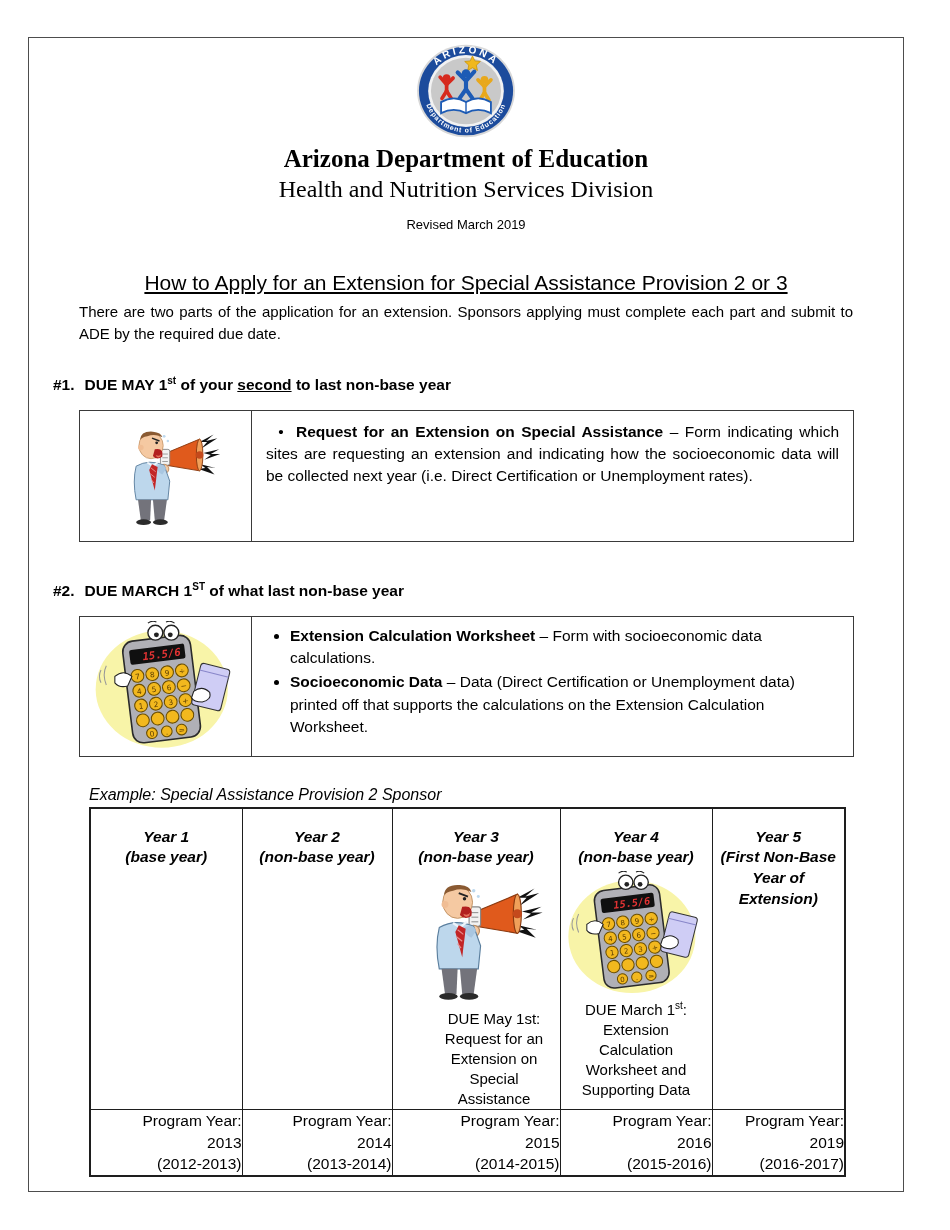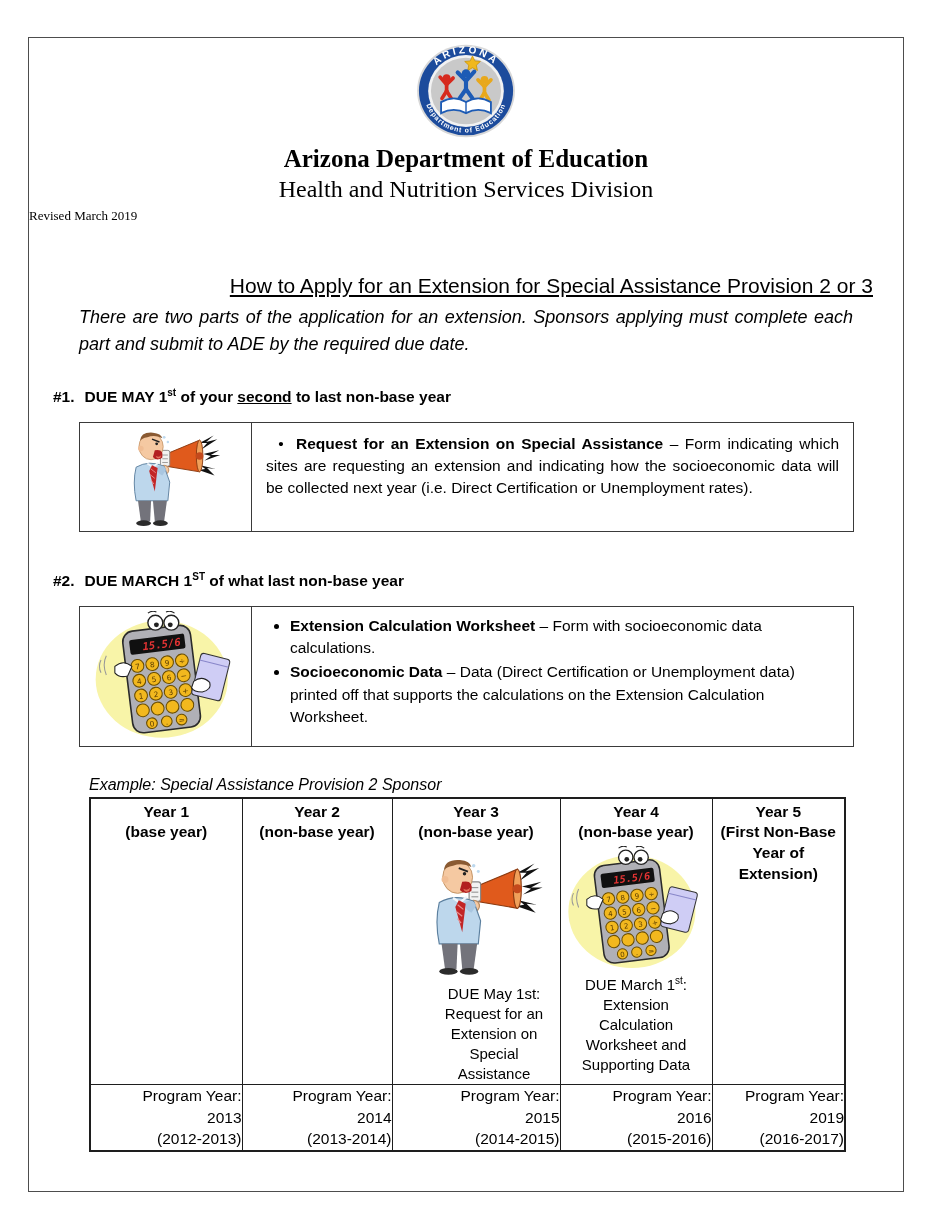--- a/index.html
+++ b/index.html
@@ -16,70 +16,70 @@
   .logo-wrap { text-align:center; margin-top:5px; height:96px; }
   .org-title {
     font-family:"Liberation Serif", serif; font-weight:bold;
     font-size:25px; text-align:center; margin:6px 0 0; line-height:1.1;
   }
   .division {
     font-family:"Liberation Serif", serif; font-size:24px;
     text-align:center; margin-top:3px;
   }
   .revised {
-    font-family:Liberation Serif, serif; font-size:13px;
-    text-align:left; margin-top:5px;
+    font-family:Liberation Sans, sans-serif; font-size:13px;
+    text-align:center; margin-top:14px;
   }
   
   .doc-title {
-    font-size:21px; font-weight:normal; text-align:right;
-    text-decoration:underline; margin:50px 30px 0;
+    font-size:21px; font-weight:normal; text-align:center;
+    text-decoration:underline; margin:39px 30px 0;
   }
   .intro {
-    text-align:justify; margin:6px 50px 16px; font-size:18px; line-height:1.5;font-style:italic;
+    text-align:justify; margin:6px 50px 16px; font-size:15px; line-height:1.5;
   }
   .sec-heading {
     font-weight:bold; font-size:15.5px; margin:30px 50px 0 24px;
   }
   .sec-heading .num { margin-right:10px; }
   sup.sc { font-size:10px; vertical-align:super; line-height:0; }
   .u { text-decoration:underline; }
 
   .infobox {
     display:flex; border:1px solid #3a3a3a; margin:16px 49px 0 50px;
   }
   .infobox .img-cell {
     width:172px; flex:0 0 172px; border-right:1px solid #3a3a3a;
     display:flex; align-items:center; justify-content:center;
   }
   .infobox .text-cell {
     flex:1; padding:8px 14px 6px; font-size:15.5px; line-height:1.45;
   }
-  .box1 { height:110px; }
+  .box1 { height:132px; }
   .box2 { height:141px; }
   .inline-bullet { margin:2px 0 0; text-align:justify; }
   .inline-bullet .blt { display:inline-block; width:30px; text-align:center; }
   ul.bullets { margin:0; padding-left:24px; }
   ul.bullets li { margin-bottom:2px; }
   .note { font-style:italic; margin-top:16px; line-height:1.45; }
 
   
   .example-caption {
     font-style:italic; font-size:16px; margin:29px 0 3px 60px;
   }
   table.example {
     border-collapse:collapse; margin-left:60px; width:755px;
     table-layout:fixed; border:2px solid #1e1e1e;
   }
   table.example th, table.example td {
     border:1px solid #1e1e1e; padding:0; vertical-align:top;
   }
   table.example th { height:285px; font-weight:normal; }
   .yr { font-weight:bold; font-size:15.5px; line-height:1.35; text-align:center; }
-  .hdr-pad { padding-top:3px; }
+  .hdr-pad { padding-top:18px;font-style:italic; }
   .clip-wrap { text-align:center; }
   .due { font-size:15px; line-height:1.33; text-align:center; font-weight:normal; }
   td.prog { height:58px; text-align:right; font-size:15.5px; line-height:1.4; vertical-align:middle; }
   .hidden-defs { position:absolute; width:0; height:0; overflow:hidden; }
 </style>
 </head>
 <body>
 
 <svg class="hidden-defs" aria-hidden="true">
   <defs>

